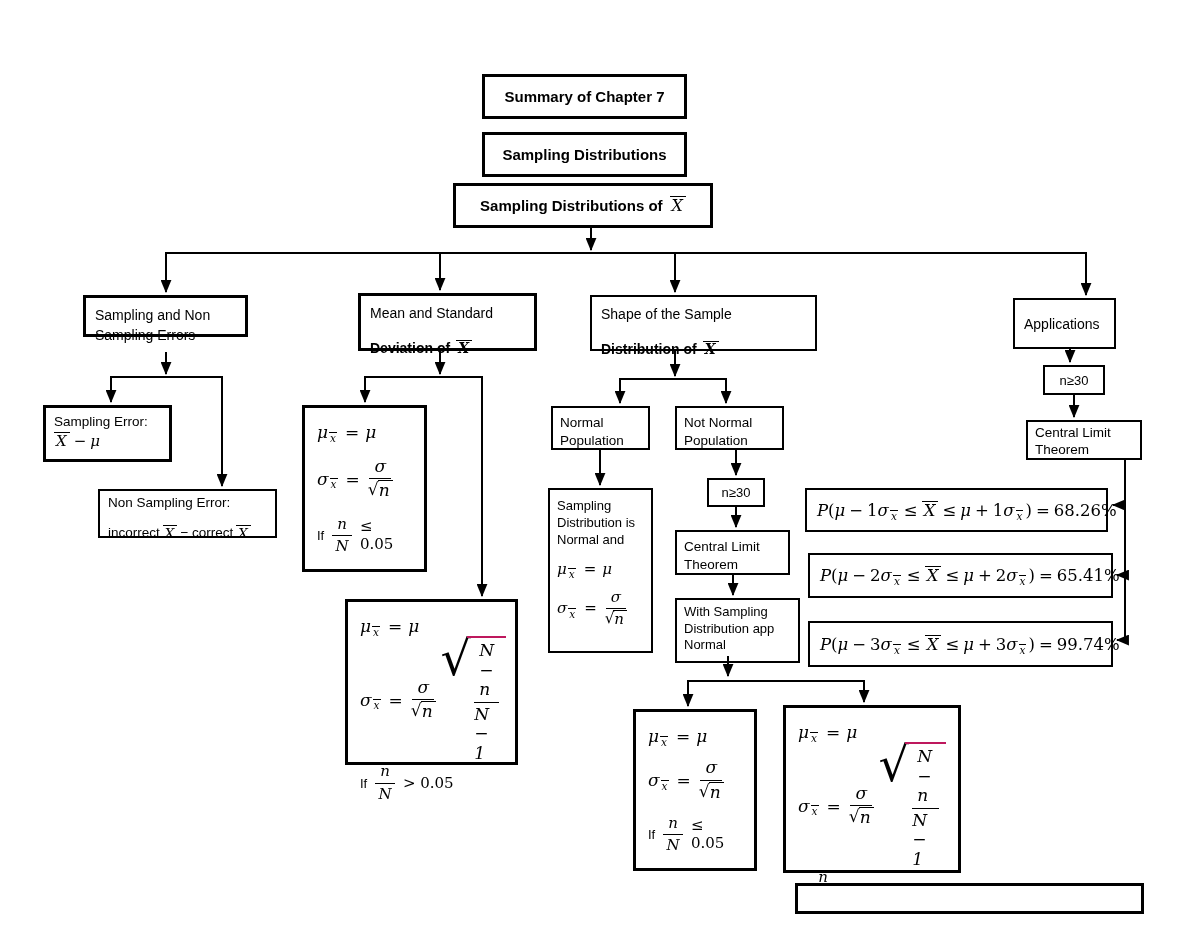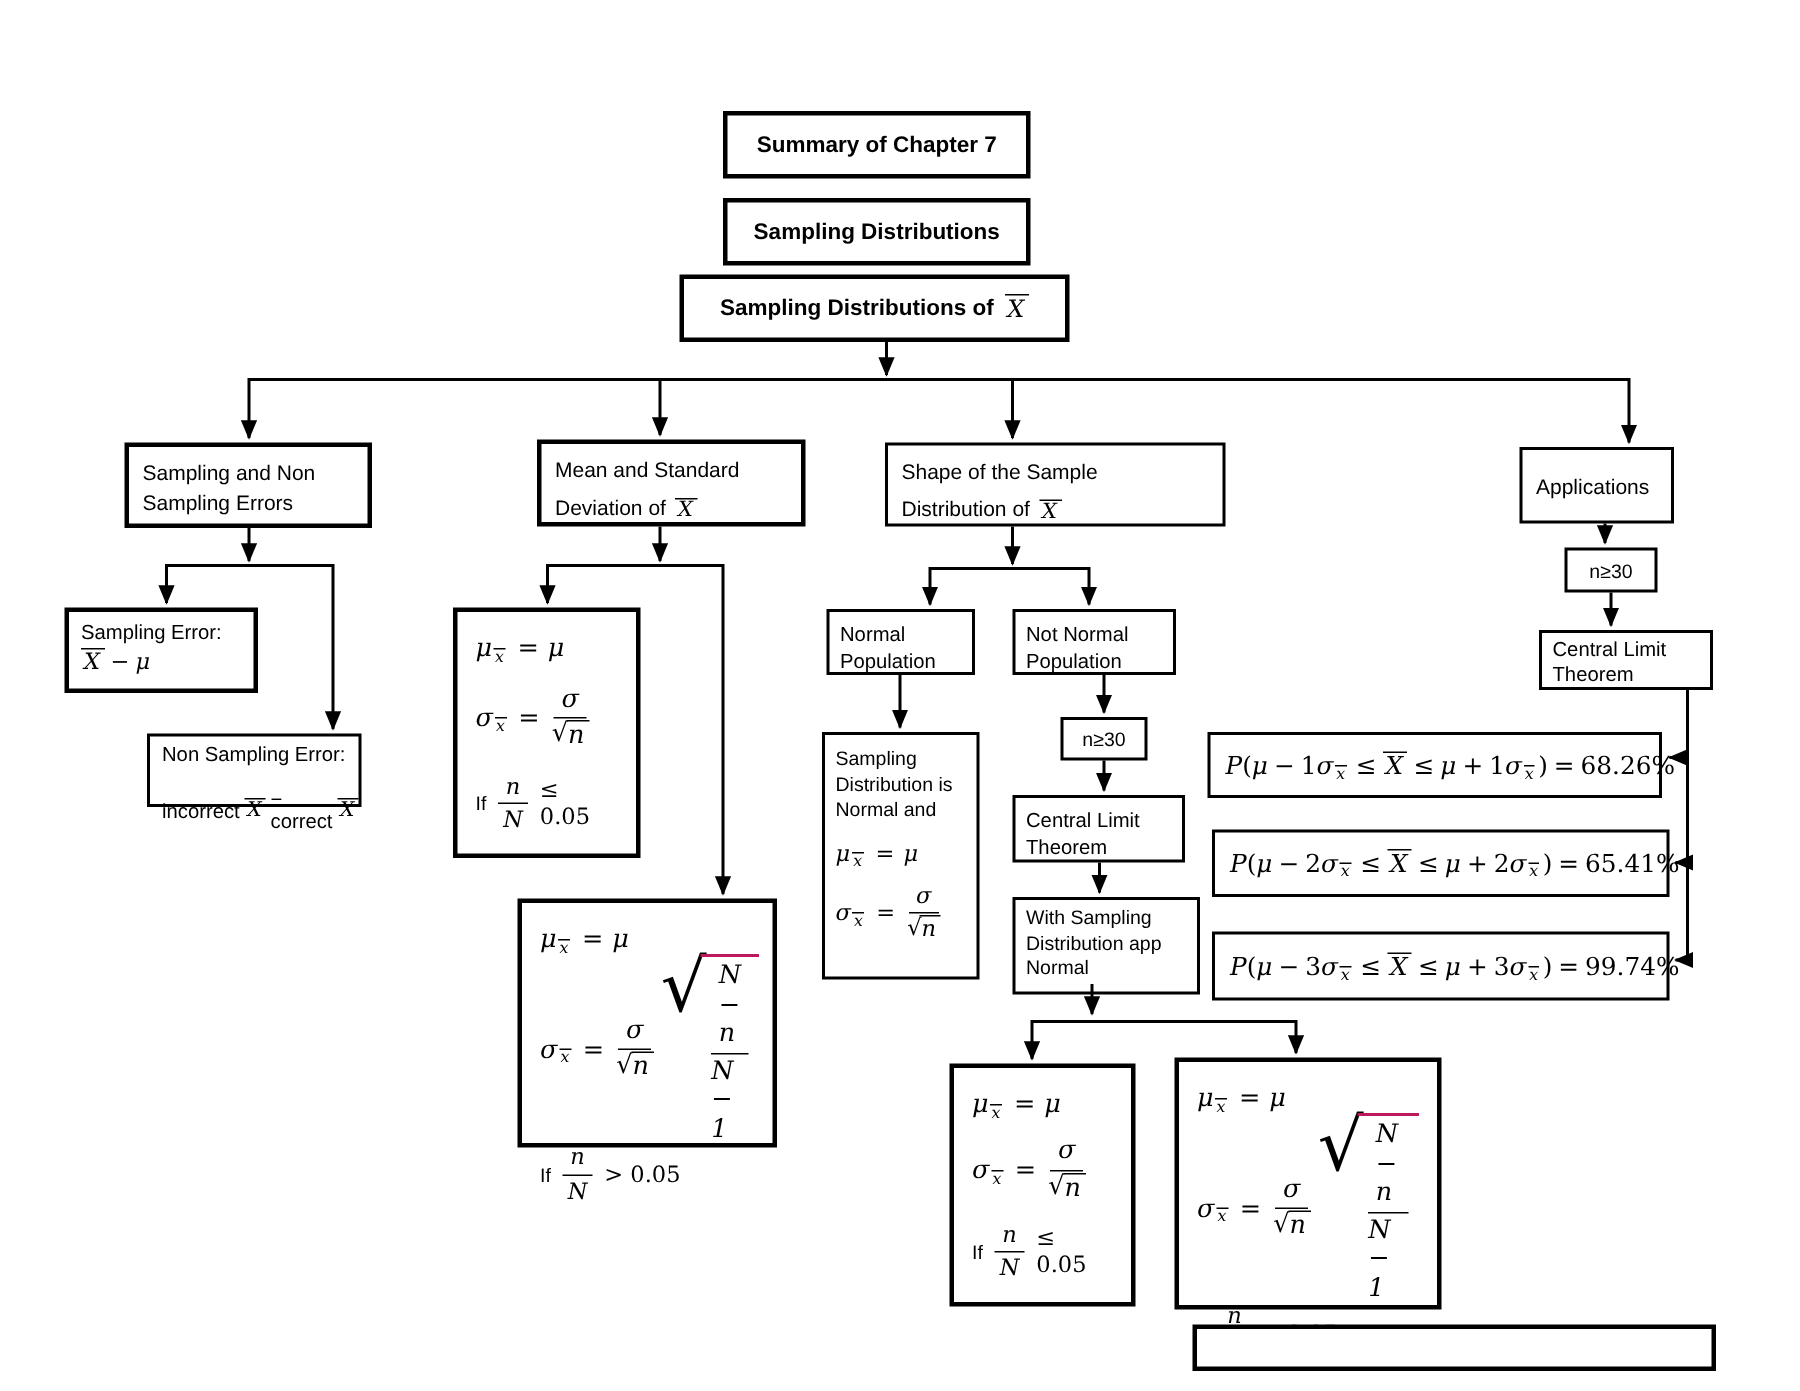--- a/index.html
+++ b/index.html
@@ -2,21 +2,21 @@
 <html><head>
 <meta charset="utf-8">
 <style>
   html,body{margin:0;padding:0;background:#fff;}
   .canvas{position:relative;width:1200px;height:927px;background:#fff;font-family:"Liberation Sans",sans-serif;color:#000;overflow:hidden;}
   .box{position:absolute;border:2px solid #000;background:#fff;box-sizing:border-box;}
   .thick{border-width:3px;}
   .hdr{display:flex;align-items:center;justify-content:center;font-weight:bold;font-size:15px;text-align:center;}
   .lblbox{padding:7px 9px;font-size:14px;line-height:1.45;}
   .pre{white-space:pre-line;}
-  .l2{display:flex;align-items:flex-end;margin-top:5px;}
+  .l2{display:flex;align-items:center;margin-top:15px;font-weight:bold;}
   .l2 > span:first-child{margin-right:6px;}
   .xbar{display:inline-block;font-family:"DejaVu Serif",serif;font-style:italic;border-top:1.6px solid #000;padding:0 3px 0 2px;line-height:1.08;}
   .fx{font-family:"DejaVu Serif",serif;font-style:italic;}
   .up{font-style:normal;}
   .eq{display:flex;align-items:center;font-size:17px;font-family:"DejaVu Serif",serif;}
   .rel{margin:0 6px;font-style:normal;}
   .op{margin:0 4px;font-style:normal;}
   .subw{display:inline-block;font-size:10.5px;transform:translateY(6px);margin:0 2px 0 1px;}
   .olx{display:inline-block;border-top:1.3px solid #000;padding:0 1px;font-family:"DejaVu Serif",serif;font-style:italic;line-height:1.1;}
   .frac{display:inline-flex;flex-direction:column;align-items:center;margin:0 2px;line-height:1.15;}
@@ -49,21 +49,21 @@
     <span>Summary of Chapter 7</span>
   </div>
   <div class="box thick hdr" style="left:482px;top:132px;width:205px;height:45px;">
     <span>Sampling Distributions</span>
   </div>
   <div class="box thick hdr" style="left:453px;top:183px;width:260px;height:45px;">
     <span>Sampling Distributions of</span>
     <span class="xbar" style="margin-left:7px;font-weight:normal;font-size:16px;">X</span>
   </div>
 
-  <div class="box thick lblbox pre" style="left:83px;top:295px;width:165px;height:57px;"><span class="pre">Sampling and Non
+  <div class="box thick lblbox pre" style="left:83px;top:295px;width:165px;height:42px;"><span class="pre">Sampling and Non
 Sampling Errors</span></div>
 
   <div class="box thick lblbox" style="left:358px;top:293px;width:179px;height:58px;">
     <div>Mean and Standard</div>
     <div class="l2">
         <span>Deviation of</span>
         <span class="xbar">X</span>
       </div>
   </div>
 
@@ -81,21 +81,21 @@
 
   <div class="box thick" style="left:43px;top:405px;width:129px;height:57px;padding:6px 8px;">
     <div style="font-size:13.5px;">Sampling Error:</div>
     <div class="errline">
       <span class="xbar">X</span>
       <span class="op">−</span>
       <span class="fx">μ</span>
     </div>
   </div>
 
-  <div class="box" style="left:98px;top:489px;width:143px;height:49px;padding:4px 8px;">
+  <div class="box" style="left:98px;top:489px;width:179px;height:49px;padding:4px 8px;">
     <div style="font-size:13.5px;">Non Sampling Error:</div>
     <div class="errline" style="font-size:13.5px;">
       <span class="up" style="font-family:'Liberation Sans',sans-serif;margin-right:3px;">incorrect</span>
       <span class="xbar">X</span>
       <span class="up" style="font-family:'Liberation Sans',sans-serif;margin:12px 3px;">− correct</span>
       <span class="xbar">X</span>
     </div>
   </div>
 
   <div class="box thick fbox" style="left:302px;top:405px;width:125px;height:167px;">

